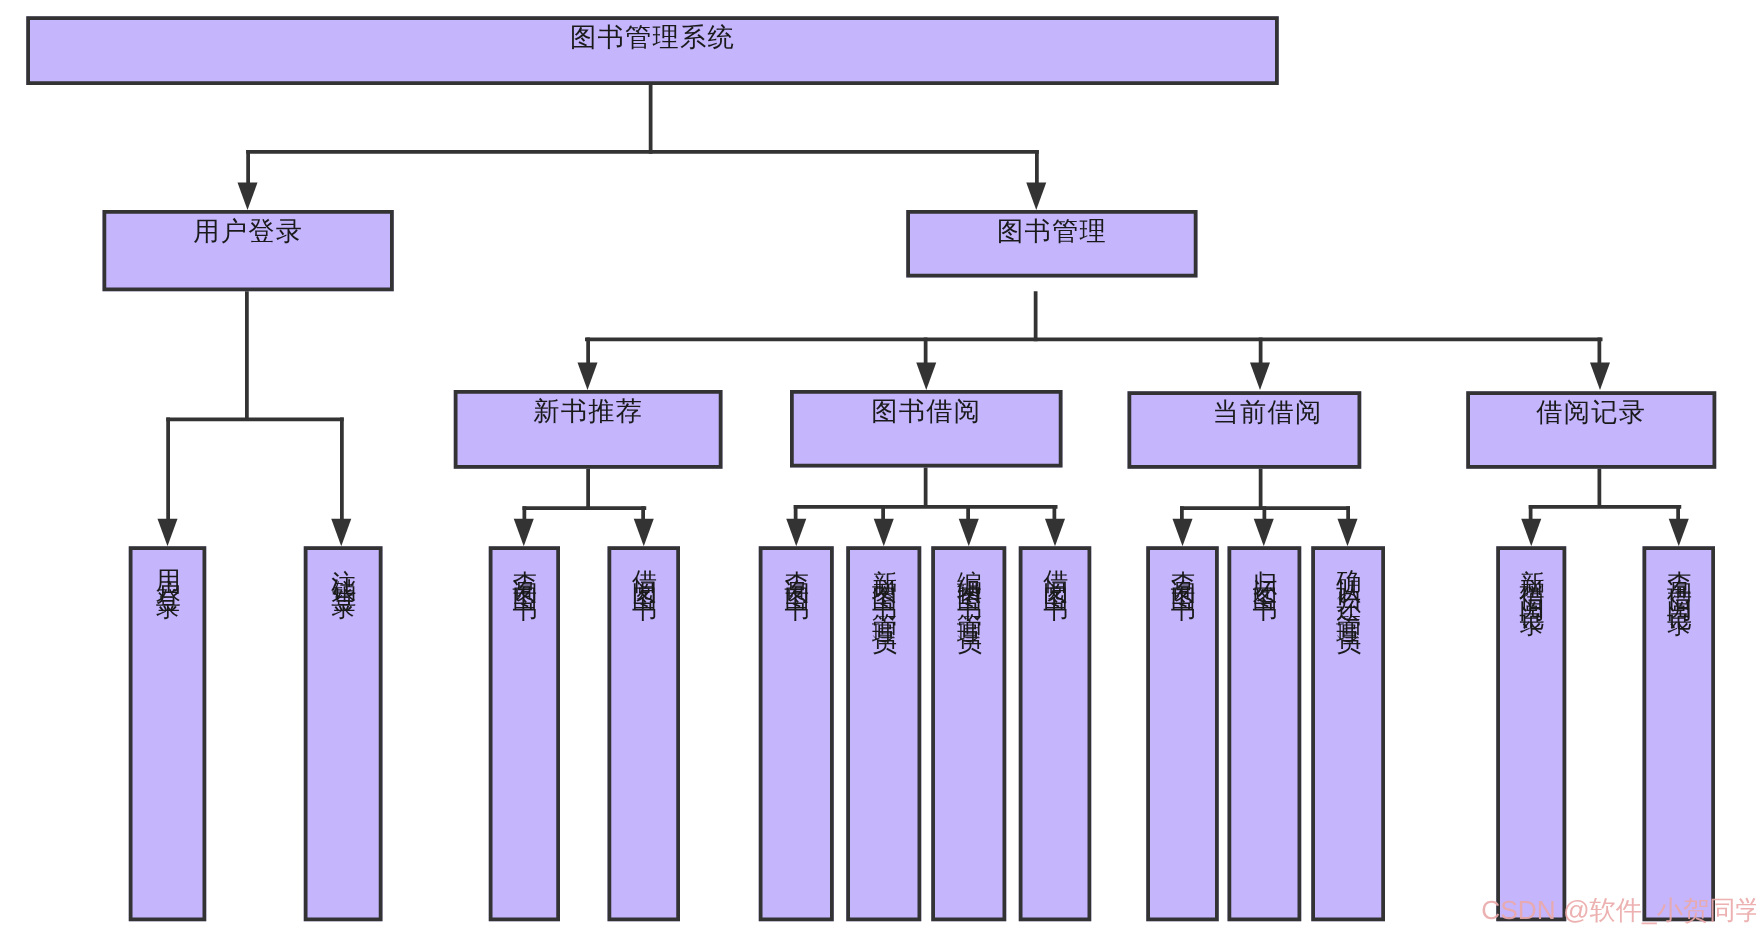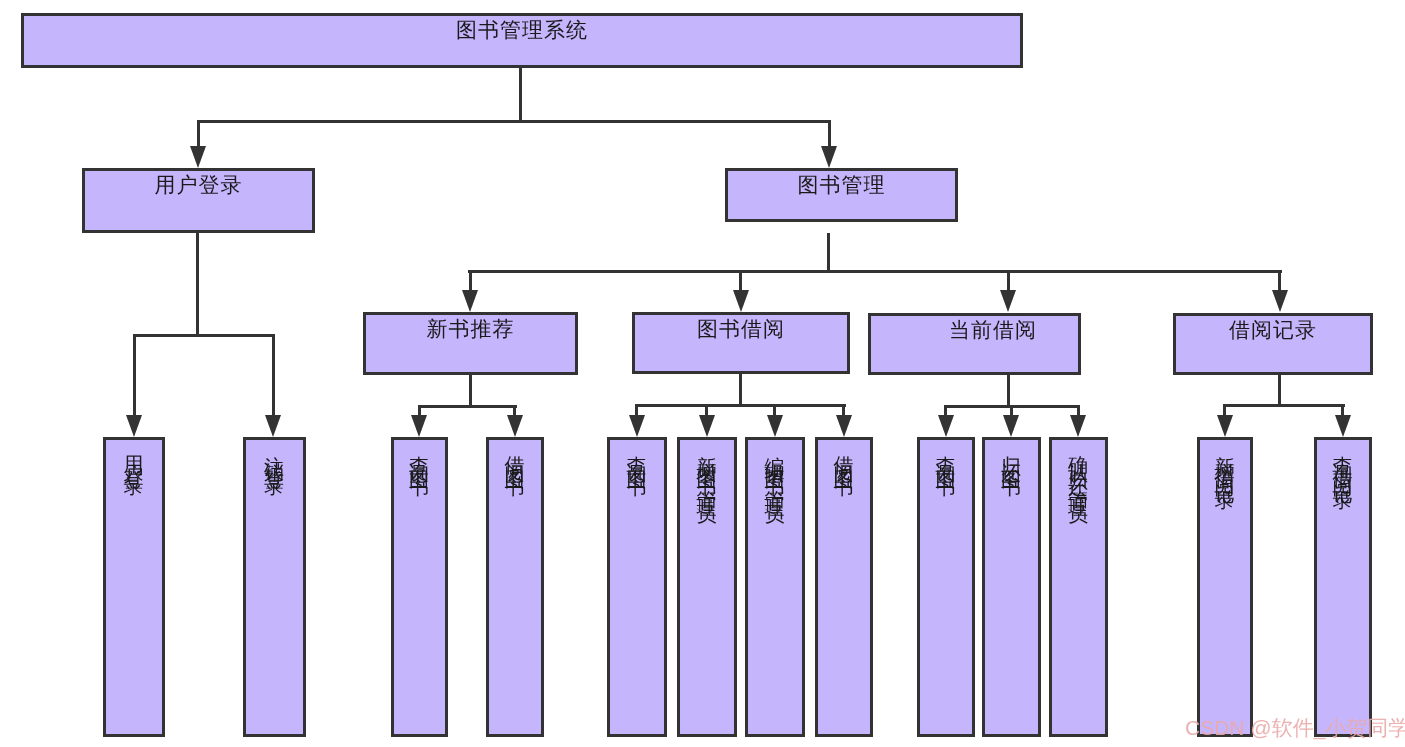--- a/index.html
+++ b/index.html
@@ -96,21 +96,21 @@
   <div class="arrow" style="left:733px; top:290px;"></div>
   <div class="arrow" style="left:1000px; top:290px;"></div>
   <div class="arrow" style="left:1272px; top:290px;"></div>
 
   <div class="box hbox" style="left:632px; top:312px; width:218px; height:62px;">
     <span>图书借阅</span>
   </div>
   <div class="box hbox" style="left:363px; top:312px; width:215px; height:63px;">
     <span>新书推荐</span>
   </div>
-  <div class="box hbox" style="left:868px; top:313px; width:213px; height:62px;padding-left:37px;">
+  <div class="box hbox" style="left:902px; top:313px; width:187px; height:62px;padding-left:37px;">
     <span>当前借阅</span>
   </div>
   <div class="box hbox" style="left:1173px; top:313px; width:200px; height:62px;">
     <span>借阅记录</span>
   </div>
 
   <div class="line" style="left:469px; top:375px; width:3px; height:32px;"></div>
   <div class="line" style="left:418px; top:405px; width:99px; height:3px;"></div>
   <div class="line" style="left:418px; top:405px; width:3px; height:12px;"></div>
   <div class="line" style="left:513px; top:405px; width:3px; height:12px;"></div>

